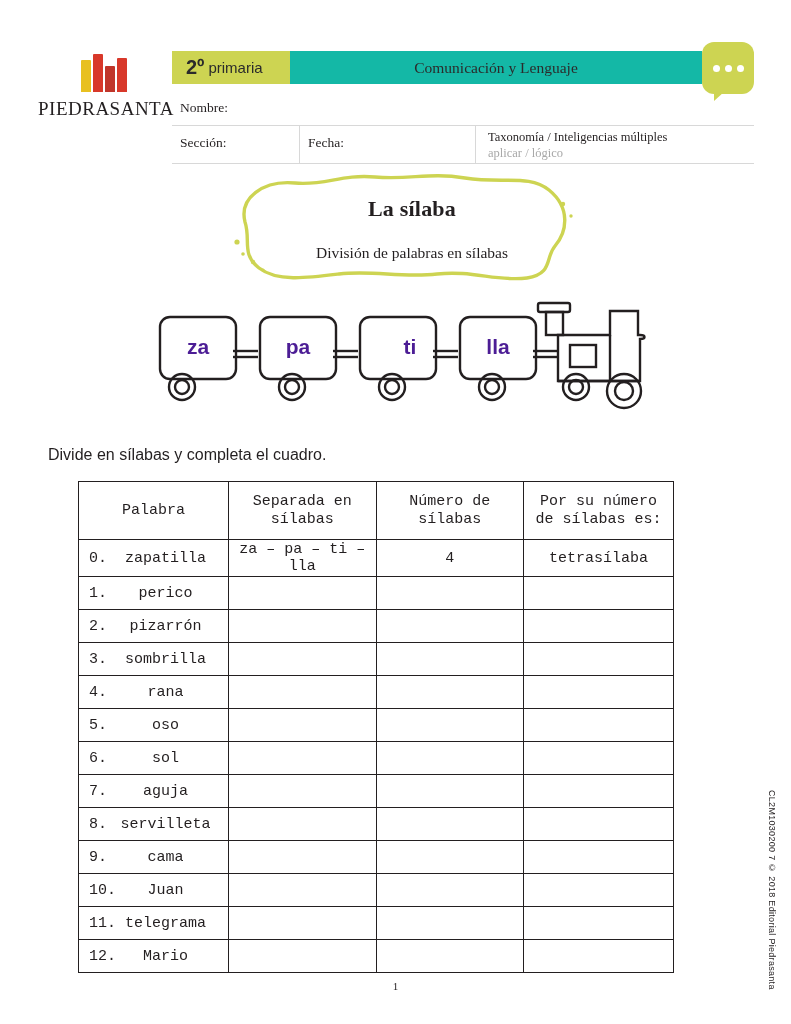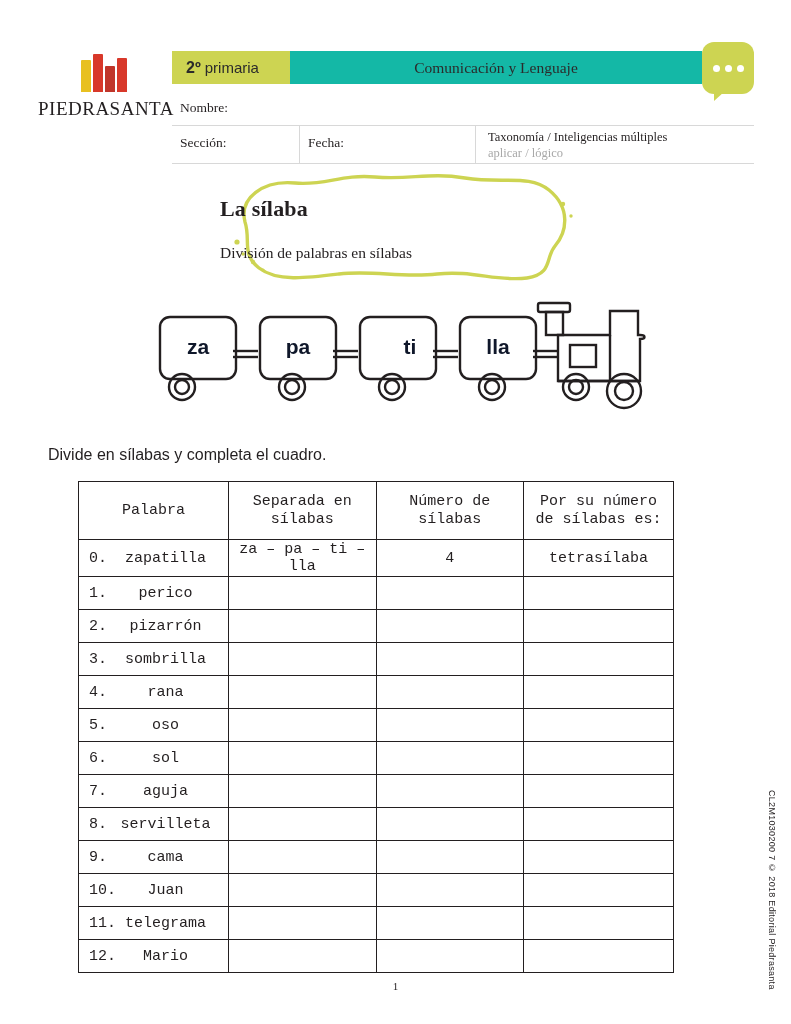--- a/index.html
+++ b/index.html
@@ -55,21 +55,21 @@
     top: 51px;
     width: 118px;
     height: 33px;
     background: #cdd452;
     display: flex;
     align-items: center;
     padding-left: 14px;
     font-size: 15px;
     color: #2b2b2b;
   }
-  .grade-tag b { font-weight: bold; margin-right: 4px; font-size: 16px; }
+  .grade-tag b { font-weight: bold; margin-right: 4px; font-size: 20px; }
 
   .subject-bar {
     position: absolute;
     left: 290px;
     top: 51px;
     width: 412px;
     height: 33px;
     background: #14b8a6;
     display: flex;
     align-items: center;
@@ -147,22 +147,23 @@
 
   
   .blob-wrap {
     position: absolute;
     left: 215px; top: 170px;
     width: 370px; height: 115px;
   }
   .blob-wrap svg { position: absolute; left: 0; top: 0; }
   .blob-text {
     position: absolute;
-    left: 5px; top: 26px;
+    left: 12px; top: 26px;
     width: 370px;
+    text-align: center;
   }
   .blob-title {
     font-family: "Liberation Serif", serif;
     font-weight: bold;
     font-size: 22px;
     color: #231f20;
     letter-spacing: 0.2px;
   }
   .blob-sub {
     font-family: "Liberation Serif", serif;
@@ -175,21 +176,21 @@
   .train {
     position: absolute;
     left: 140px; top: 295px;
     width: 520px; height: 118px;
   }
   .train-syll {
     position: absolute;
     font-family: "Liberation Sans", sans-serif;
     font-weight: bold;
     font-size: 21px;
-    color: #0f172a;
+    color: #4c1d95;
     text-align: center;
     width: 70px;
   }
 
   
   .instruction {
     position: absolute;
     left: 48px; top: 446px;
     font-family: Liberation Sans, sans-serif;
     font-size: 16px;

